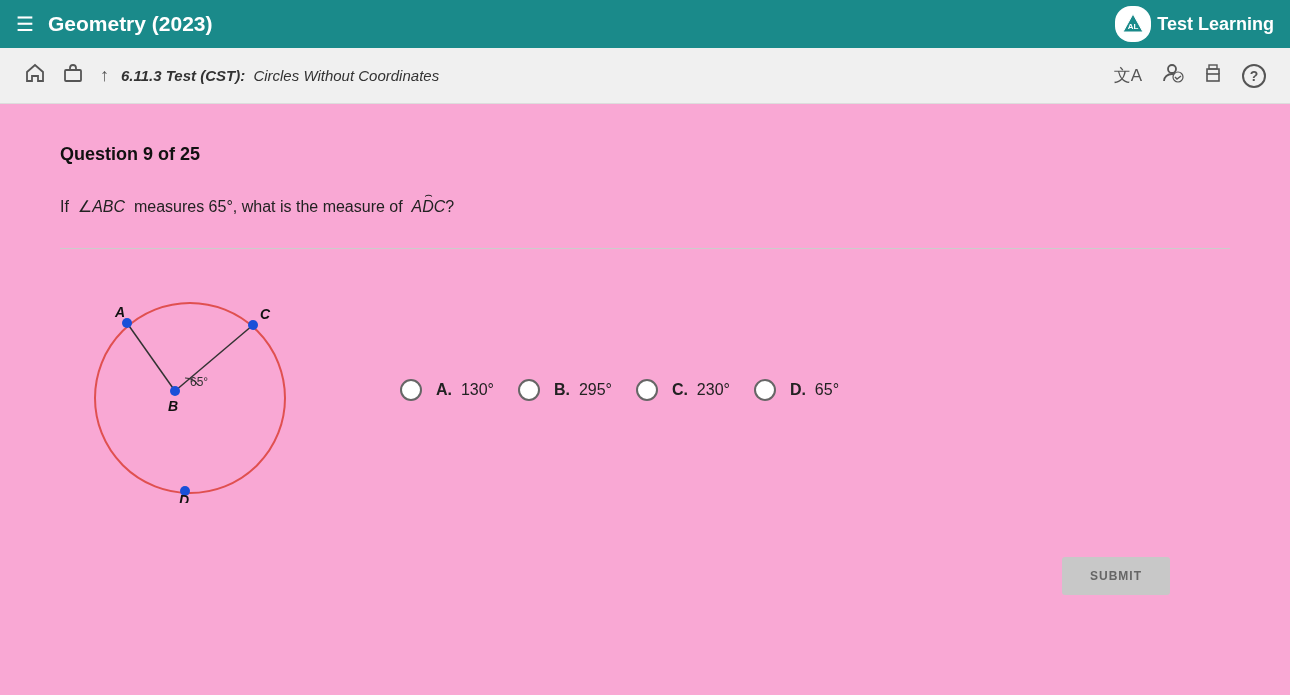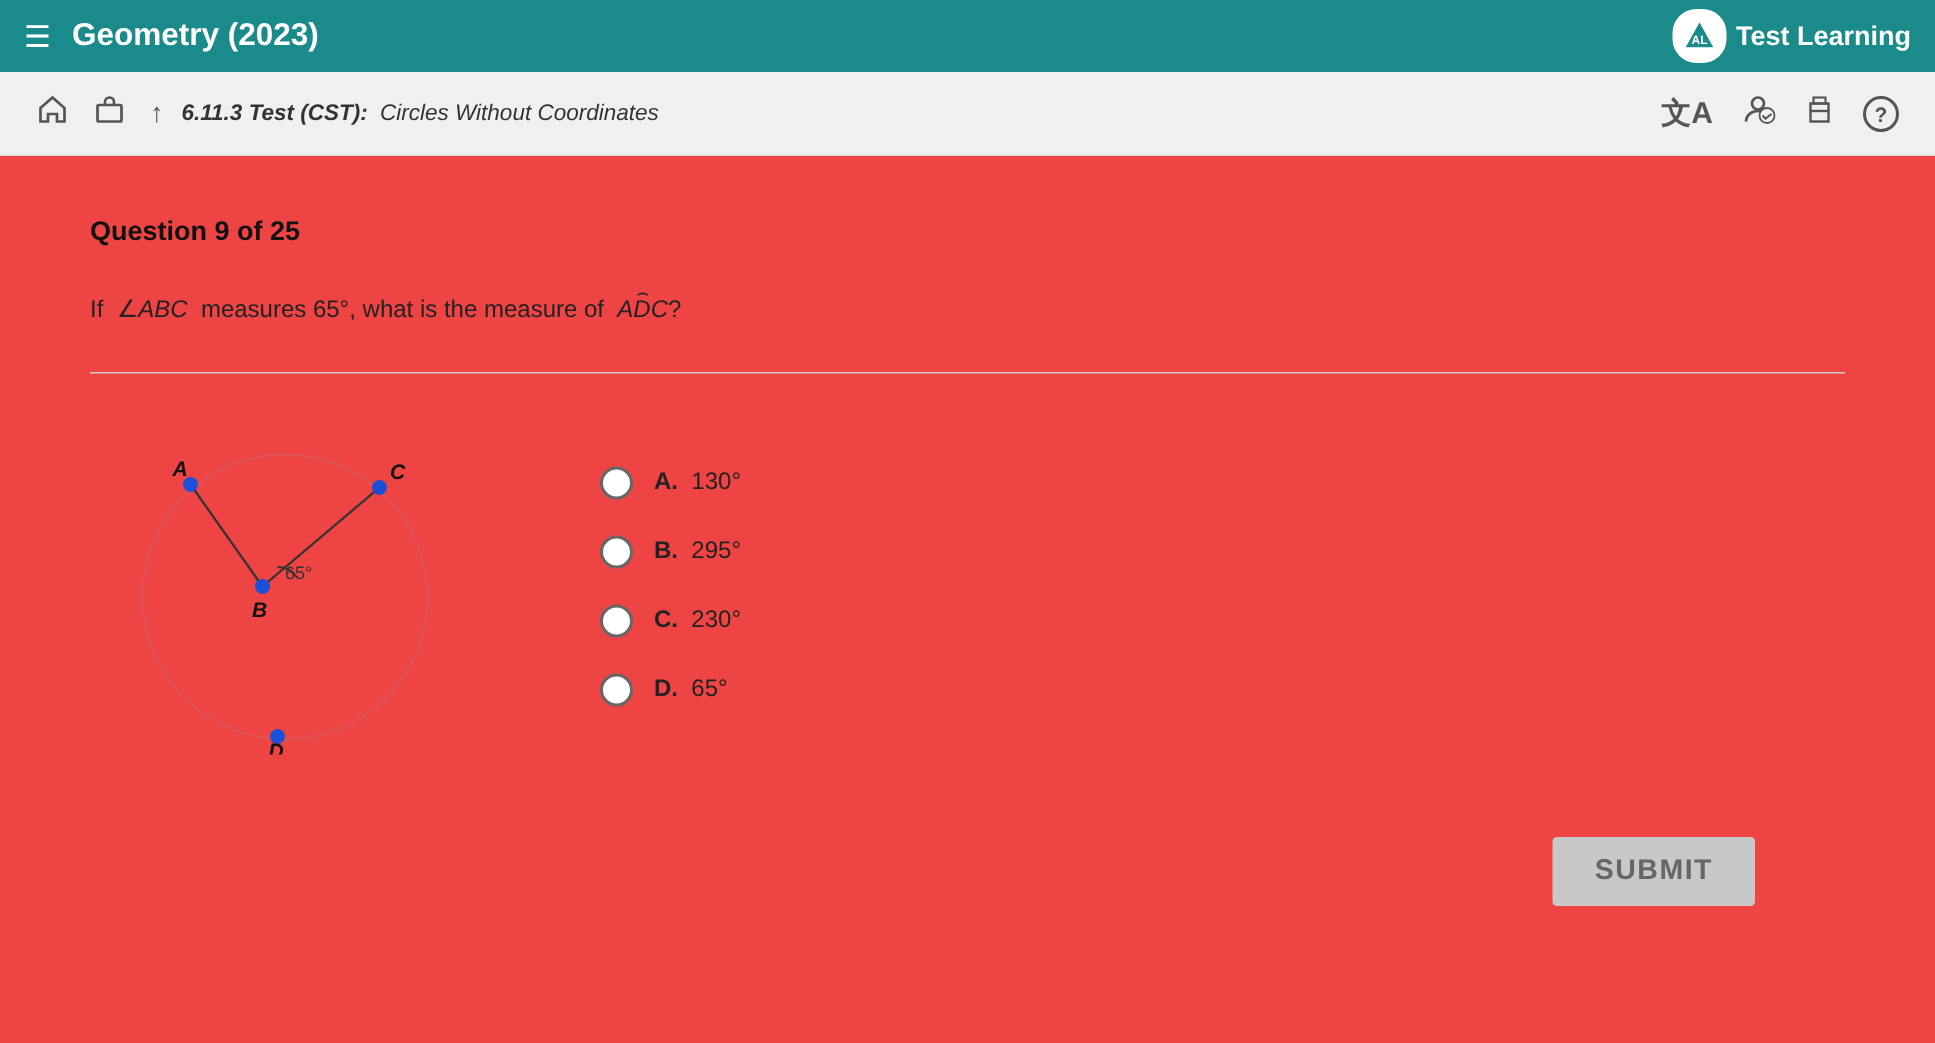--- a/index.html
+++ b/index.html
@@ -94,21 +94,21 @@
       gap: 18px;
     }
     .toolbar-icon {
       font-size: 20px;
       color: #555;
       cursor: pointer;
     }
 
     
     .main-content {
-      background: #ef4444;
+      background: #f9a8d4;
       margin: 0;
       padding: 40px 60px;
       height: calc(695px - 48px - 56px);
       overflow-y: auto;
     }
 
     .question-header {
       font-size: 18px;
       font-weight: bold;
       margin-bottom: 20px;
@@ -138,21 +138,21 @@
     }
 
     
     .diagram-container {
       flex-shrink: 0;
     }
 
     
     .answer-choices {
       display: flex;
-      flex-direction: column;
+      flex-direction: row;
       gap: 24px;
     }
     .answer-option {
       display: flex;
       align-items: center;
       gap: 14px;
       cursor: pointer;
     }
     .radio-circle {
       width: 22px;
@@ -175,21 +175,21 @@
       display: flex;
       justify-content: flex-end;
       padding: 20px 60px 0 0;
       margin-top: 30px;
     }
     .submit-btn {
       background: #c8c8c8;
       color: #666;
       border: none;
       padding: 12px 28px;
-      font-size: 19px;
+      font-size: 12px;
       font-weight: bold;
       letter-spacing: 1px;
       border-radius: 3px;
       cursor: pointer;
     }
   </style>
 </head>
 <body>
 
 <div class="top-bar">
@@ -225,21 +225,21 @@
     </span>
     <div class="breadcrumb-area">
       <span style="color:#555; font-size:18px; margin-right:4px;">↑</span>
       <span class="breadcrumb-text">
         <strong>6.11.3 Test (CST):</strong>
         <span style="font-weight:normal; margin-left:4px;">Circles Without Coordinates</span>
       </span>
     </div>
   </div>
   <div class="second-bar-right">
-    <span class="toolbar-icon" style="font-size:20px; font-weight:bold; color:#555;">文A</span>
+    <span class="toolbar-icon" style="font-size:17px; font-weight:normal; color:#555;">文A</span>
     <span class="toolbar-icon">
       <svg width="24" height="24" viewBox="0 0 24 24" fill="none">
         <circle cx="12" cy="8" r="4" stroke="#555" stroke-width="1.8" fill="none"></circle>
         <path d="M4 20c0-4 3.6-7 8-7s8 3 8 7" stroke="#555" stroke-width="1.8" fill="none"></path>
         <circle cx="18" cy="16" r="5" fill="#f0f0f0" stroke="#555" stroke-width="1.2"></circle>
         <path d="M15 16l2 2 4-3" stroke="#555" stroke-width="1.4" fill="none"></path>
       </svg>
     </span>
     <span class="toolbar-icon">
       <svg width="22" height="22" viewBox="0 0 22 22" fill="none">

